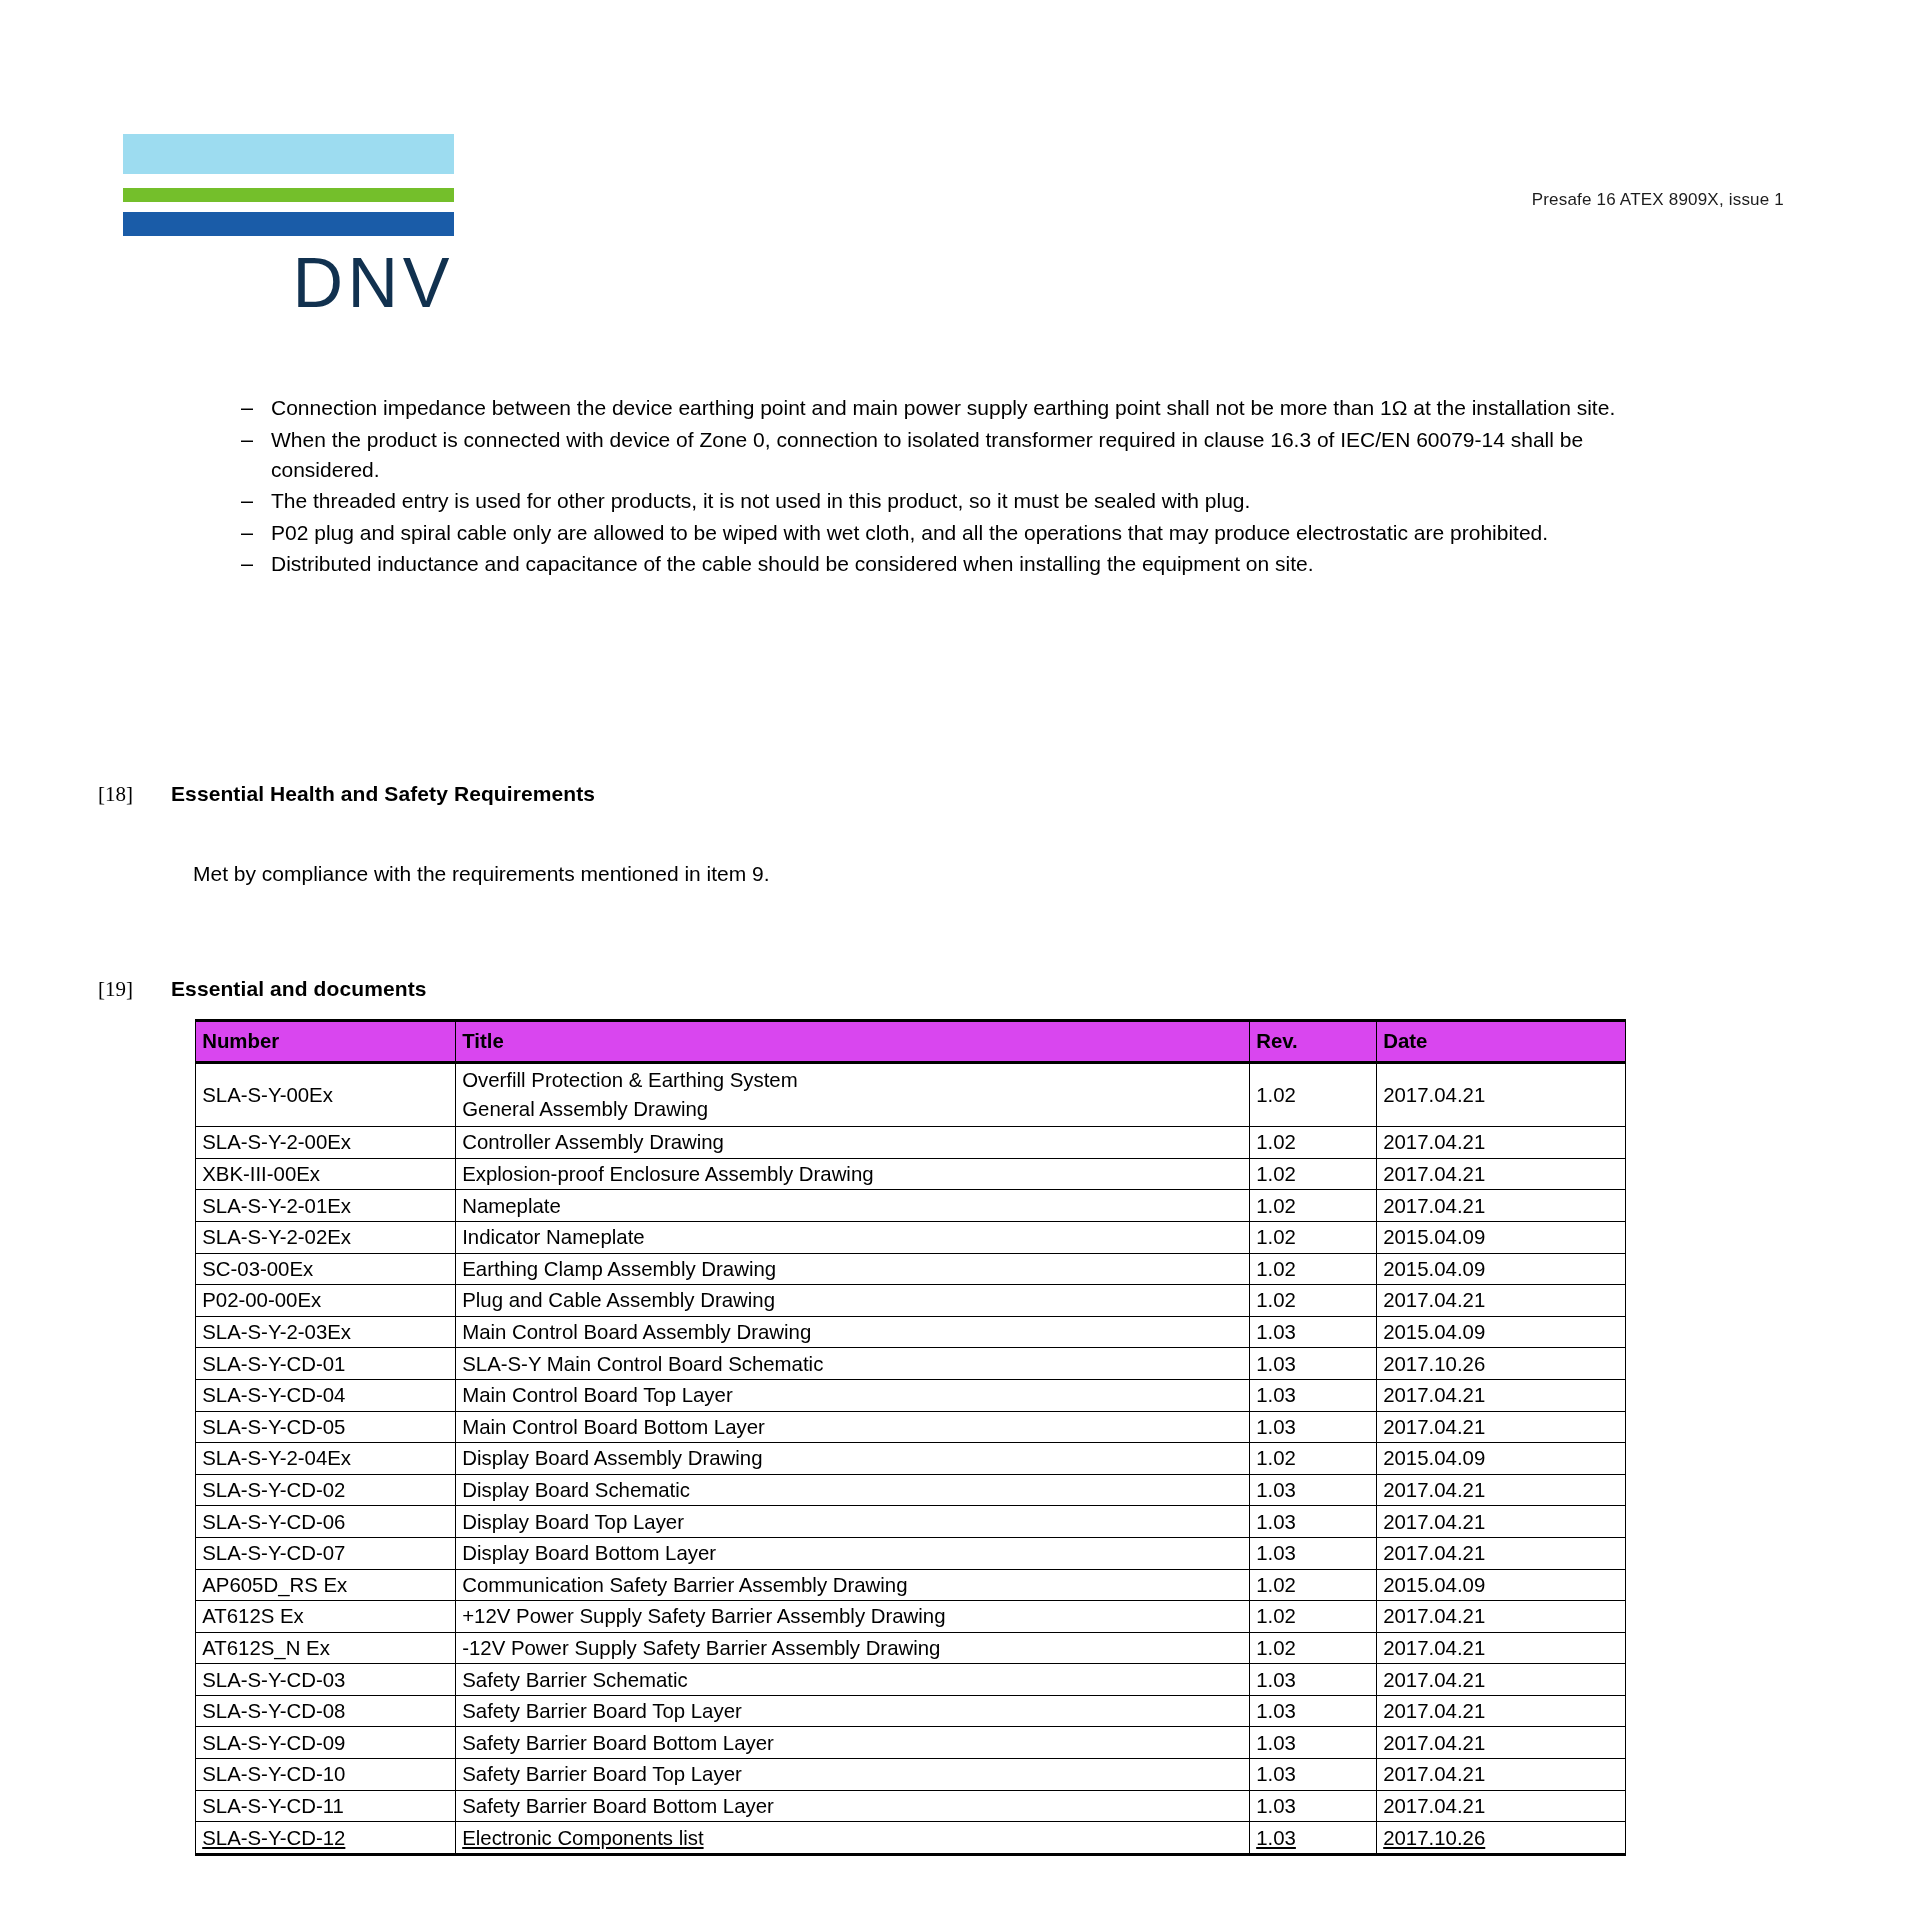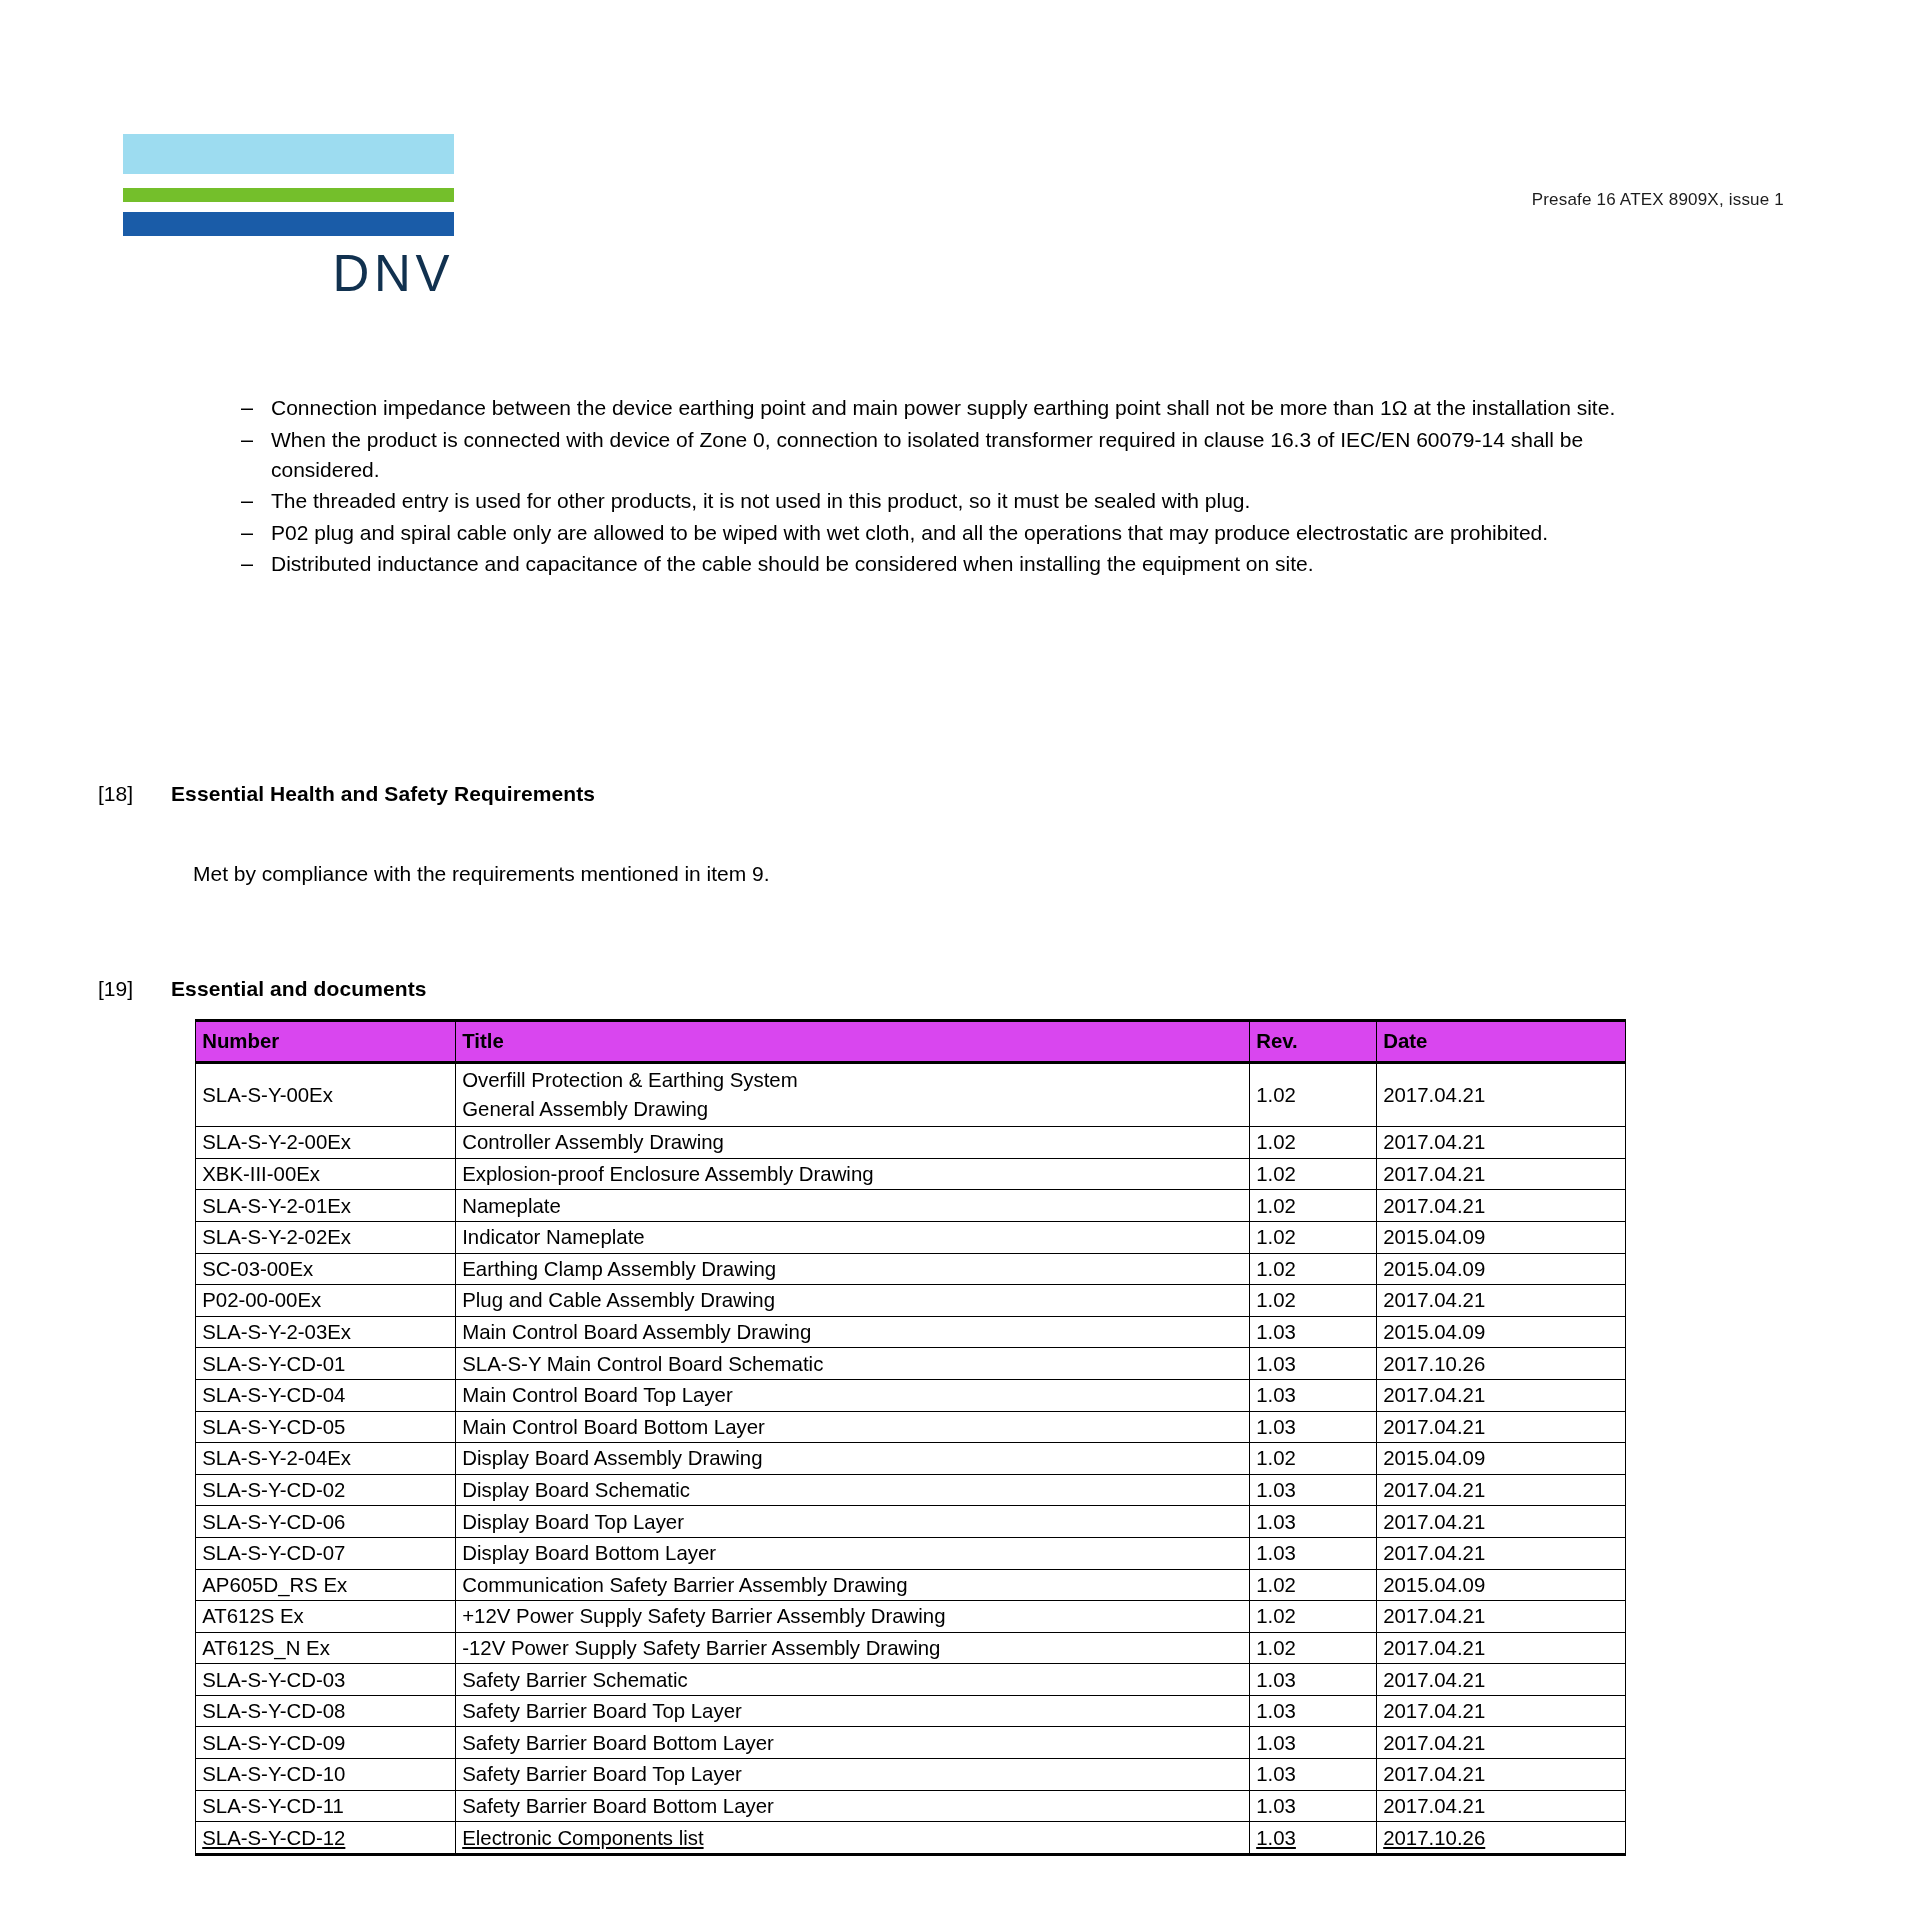--- a/index.html
+++ b/index.html
@@ -39,21 +39,21 @@
     display: block;
   }
   .band-light  { height: 40px; background: #9ddcf0; }
   .band-gap1   { height: 14px;  background: #ffffff; }
   .band-green  { height: 14px;  background: #74bf2b; }
   .band-gap2   { height: 10px;  background: #ffffff; }
   .band-blue   { height: 24px;  background: #1a5ca8; }
   .logo-word {
     margin-top: 11.6px;
     text-align: right;
-    font-size: 51px;
+    font-size: 70px;
     letter-spacing: 4.6px;
     font-weight: 400;
     color: #11314f;
     font-family: "Liberation Sans", sans-serif;
     line-height: 1;
   }
   .header-ref {
     position: absolute;
     right: 127px;
     top: 190px;
@@ -95,20 +95,21 @@
     position: absolute;
     display: flex;
     align-items: baseline;
   }
   .sec-num {
     width: 73px;
     flex: 0 0 73px;
     font-size: 21px;
     font-weight: 400;
     color: #000;
+    font-family: Liberation Serif, serif;
   }
   .sec-title {
     font-size: 21px;
     font-weight: bold;
     color: #000;
     letter-spacing: 0.1px;
   }
   .sec-body {
     position: absolute;
     font-size: 21px;

